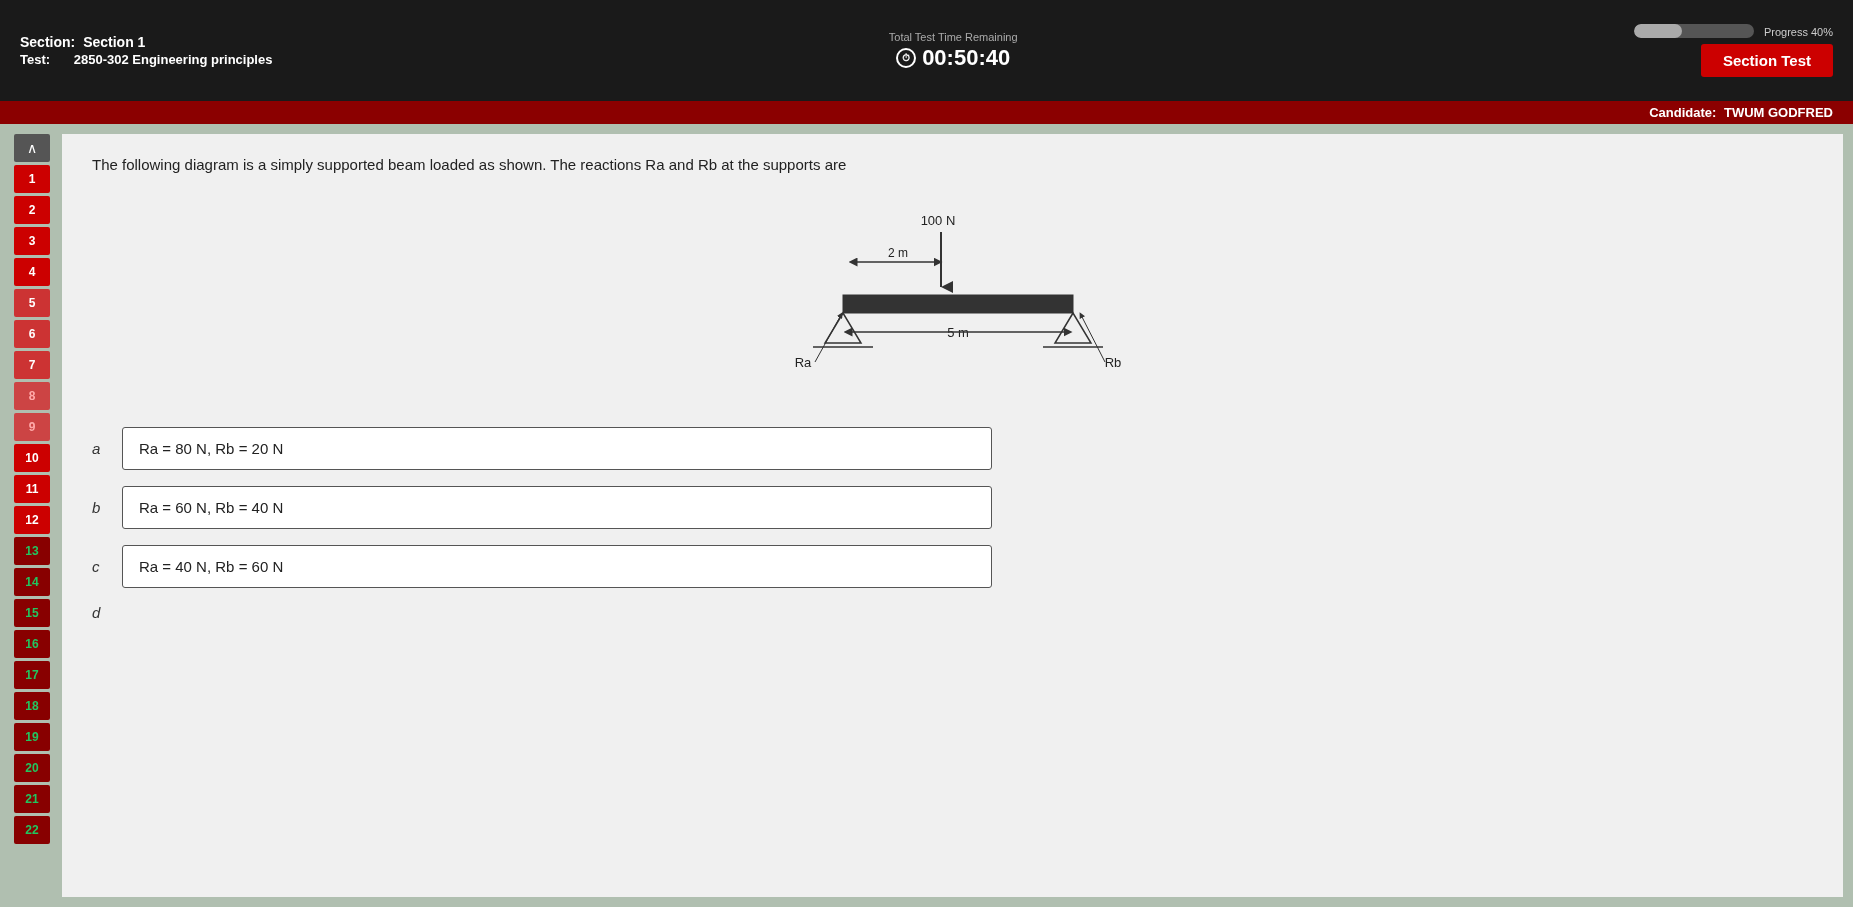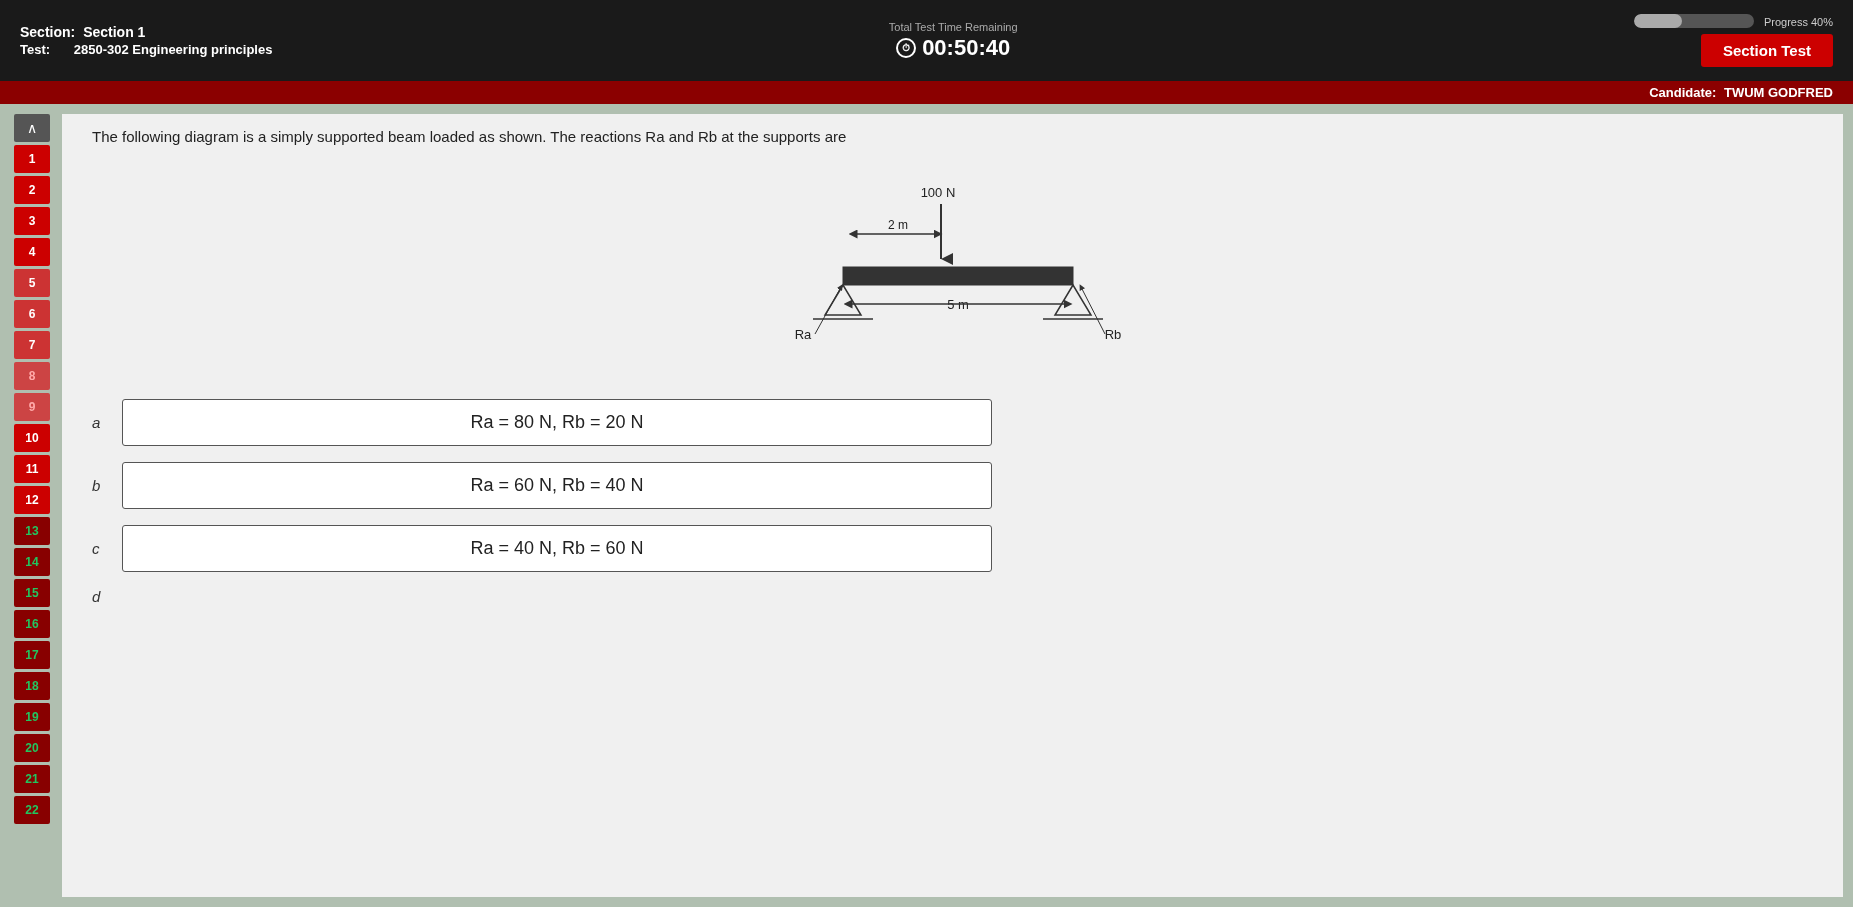--- a/index.html
+++ b/index.html
@@ -20,21 +20,21 @@
       flex-direction: column;
     }
 
     
     .header {
       background: #1a1a1a;
       color: white;
       display: flex;
       align-items: center;
       justify-content: space-between;
-      padding: 14px 20px;
+      padding: 24px 20px;
       min-height: 57px;
     }
     .header-left {
       display: flex;
       flex-direction: column;
       gap: 2px;
     }
     .header-section {
       font-size: 14px;
       color: #ccc;
@@ -187,21 +187,21 @@
     .sidebar-item.answered {
       background: #cc0000;
       color: white;
     }
 
     
     .main-content {
       flex: 1;
       background: #f0f0f0;
       border-radius: 0;
-      padding: 12px 30px;
+      padding: 20px 30px;
     }
 
     .question-text {
       font-size: 15px;
       color: #222;
       margin-bottom: 20px;
       line-height: 1.5;
     }
 
     
@@ -225,25 +225,24 @@
       color: #333;
       width: 16px;
       flex-shrink: 0;
     }
     .option-box {
       flex: 1;
       max-width: 870px;
       border: 1.5px solid #555;
       border-radius: 3px;
       padding: 12px 16px;
-      font-size: 18px;
+      font-size: 15px;
       color: #222;
       background: white;
       cursor: pointer;
-      text-align: center;
     }
   </style>
 </head>
 <body>
 
 <div class="app-container">
 
   <div class="header">
     <div class="header-left">
       <div class="header-section">

